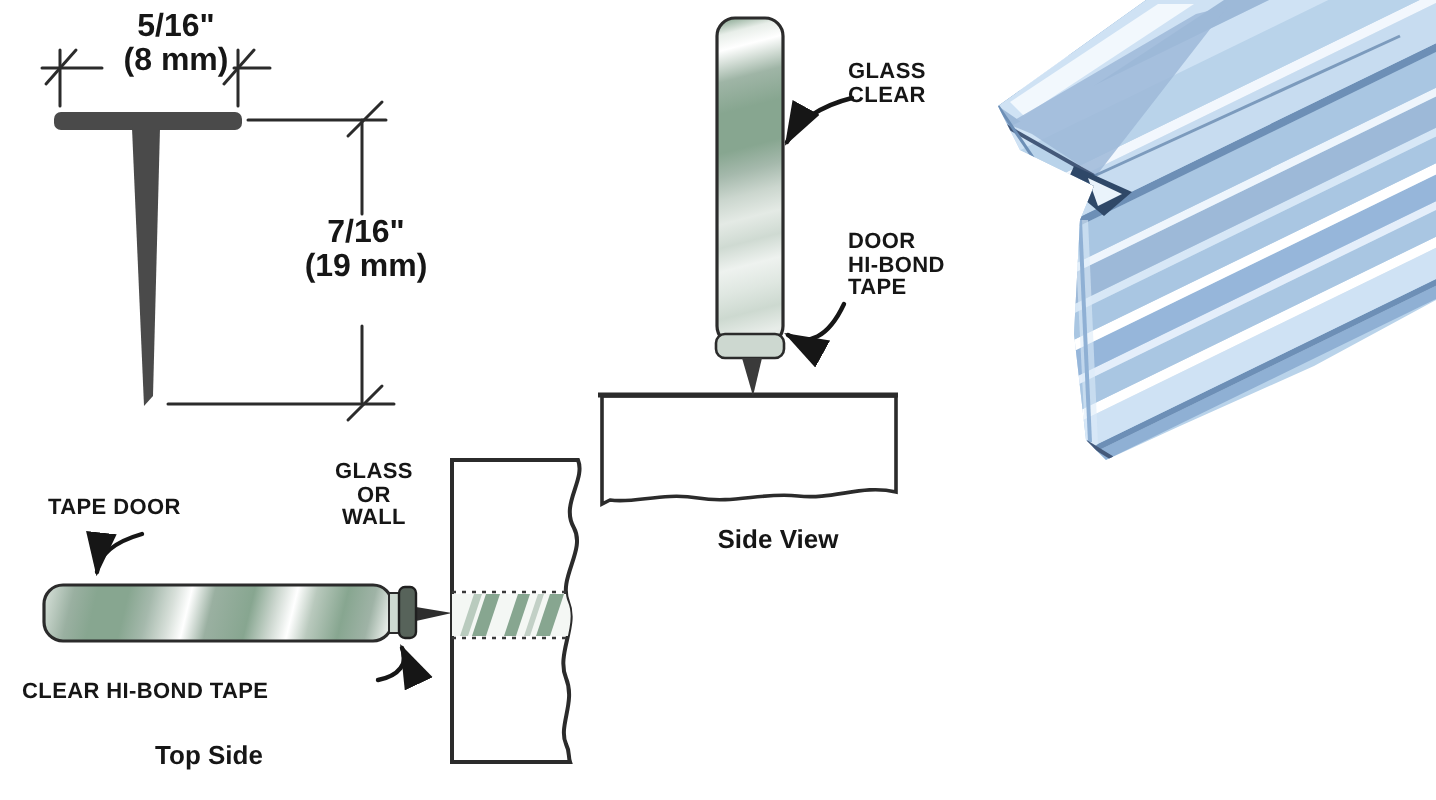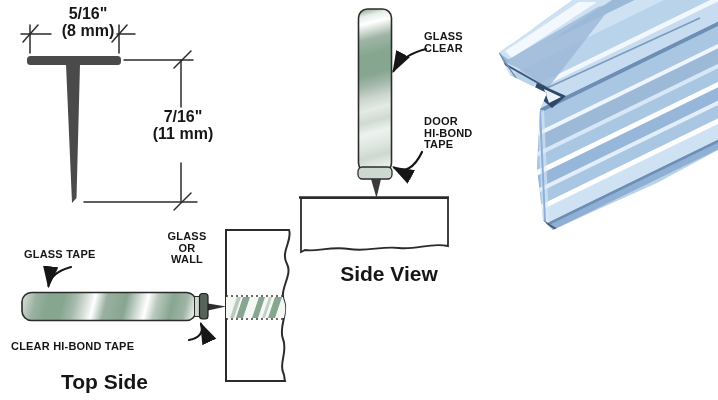--- a/index.html
+++ b/index.html
@@ -3,21 +3,21 @@
 <meta charset="utf-8">
 <style>
   html,body{margin:0;padding:0;background:#fff;}
   .stage{position:relative;width:718px;height:400px;background:#ffffff;overflow:hidden;
          font-family:"Liberation Sans",sans-serif;}
   .stage svg{position:absolute;left:0;top:0;}
   .lbl{position:absolute;font-weight:bold;color:#161616;line-height:1.06;white-space:nowrap;}
   .c{text-align:center;}
   .dim{font-size:16px;}
   .tag{font-size:11px;letter-spacing:0.2px;}
-  .cap{font-size:21px;}
+  .cap{font-size:13px;}
 </style>
 </head>
 <body>
 
 <div class="stage">
 
 <svg width="718" height="400" viewBox="0 0 718 400">
   <defs>
     <marker id="arr" markerWidth="11" markerHeight="9" refX="9" refY="3.5" orient="auto">
       <path d="M0,0 L10,3.5 L0,7 Z" fill="#161616"></path>
@@ -167,37 +167,37 @@
   </g>
 </svg>
 
 <div class="lbl dim c" style="left:44px;top:6px;width:88px;">
   <div>5/16"</div>
   <div>(8 mm)</div>
 </div>
 
 <div class="lbl dim c" style="left:138px;top:109px;width:90px;">
   <div>7/16"</div>
-  <div>(11 mm)</div>
+  <div>(19 mm)</div>
 </div>
 
 <div class="lbl tag" style="left:424px;top:31px;">
   <div>GLASS</div>
   <div>CLEAR</div>
 </div>
 
 <div class="lbl tag" style="left:424px;top:116px;">
   <div>DOOR</div>
   <div>HI-BOND</div>
   <div>TAPE</div>
 </div>
 
 <div class="lbl cap c" style="left:330px;top:263px;width:118px;">Side View</div>
 
-<div class="lbl tag" style="left:24px;top:249px;">GLASS TAPE</div>
+<div class="lbl tag" style="left:24px;top:249px;">TAPE DOOR</div>
 
 <div class="lbl tag c" style="left:152px;top:231px;width:70px;">
   <div>GLASS</div>
   <div>OR</div>
   <div>WALL</div>
 </div>
 
 <div class="lbl tag" style="left:11px;top:341px;text-align:center;">CLEAR HI-BOND TAPE</div>
 
 <div class="lbl cap c" style="left:57px;top:371px;width:95px;">Top Side</div>

